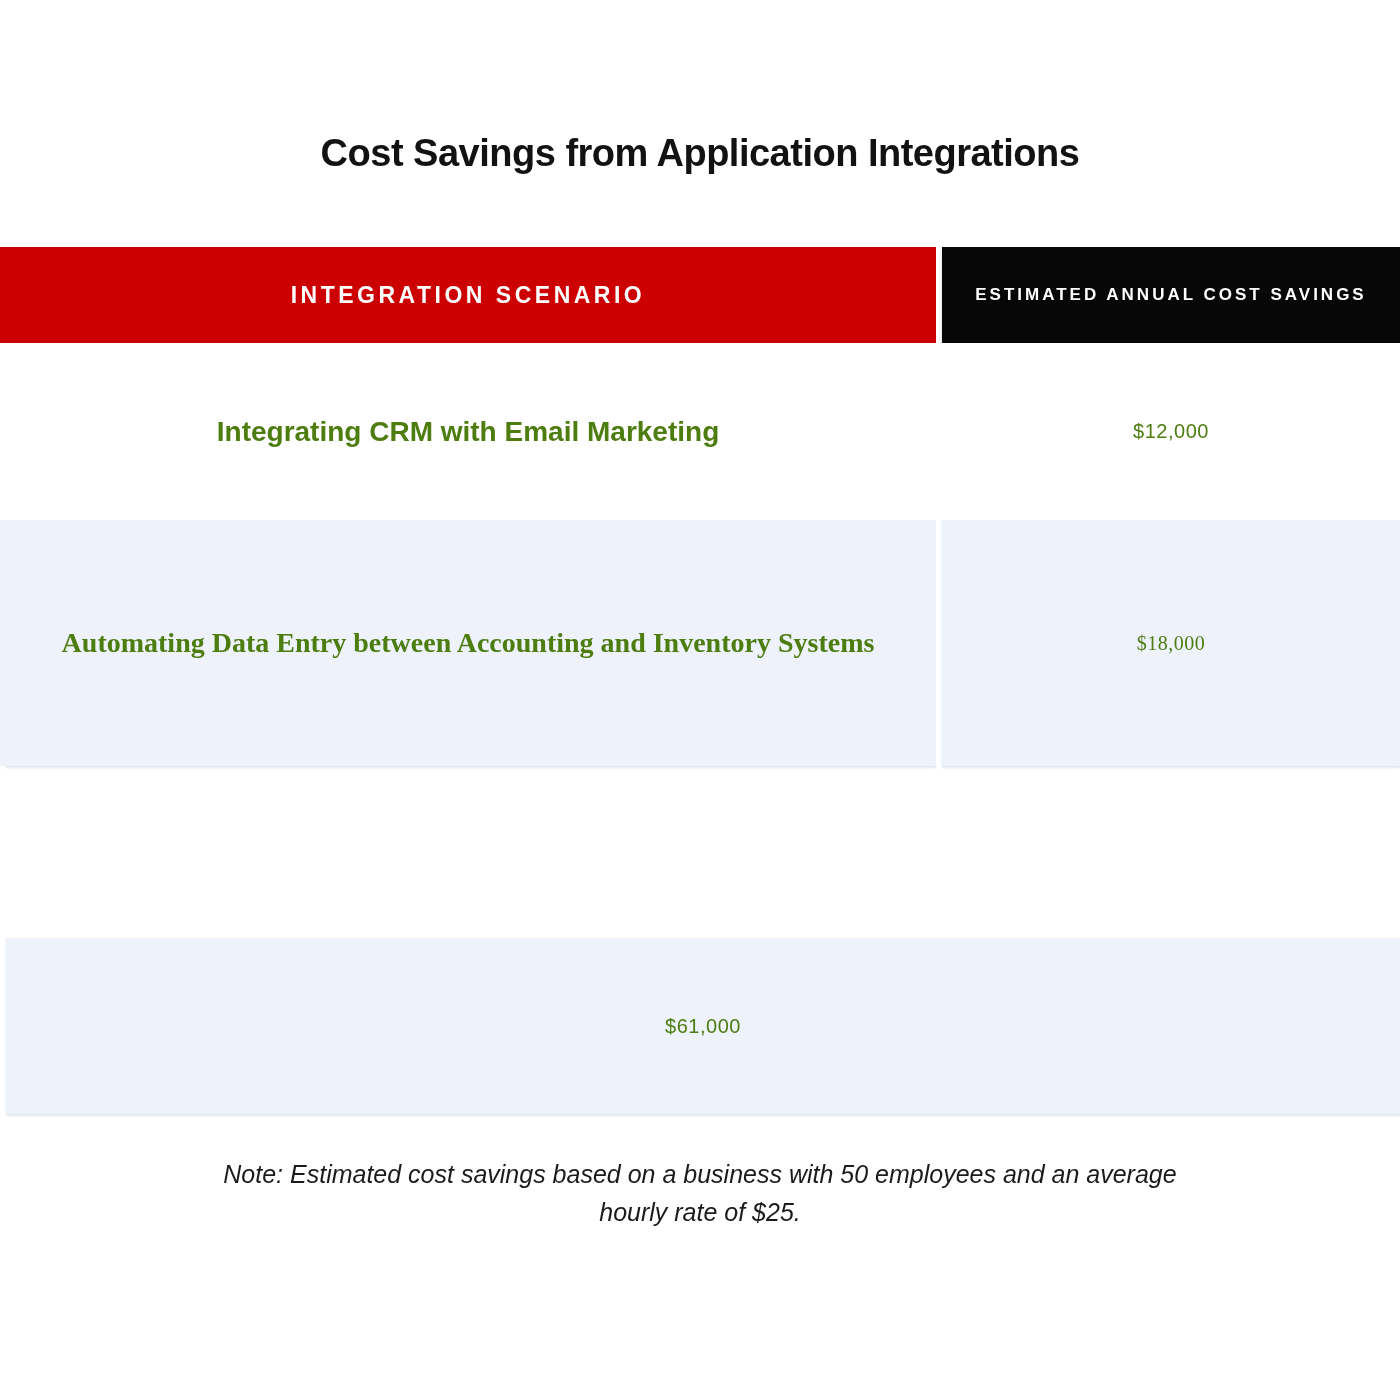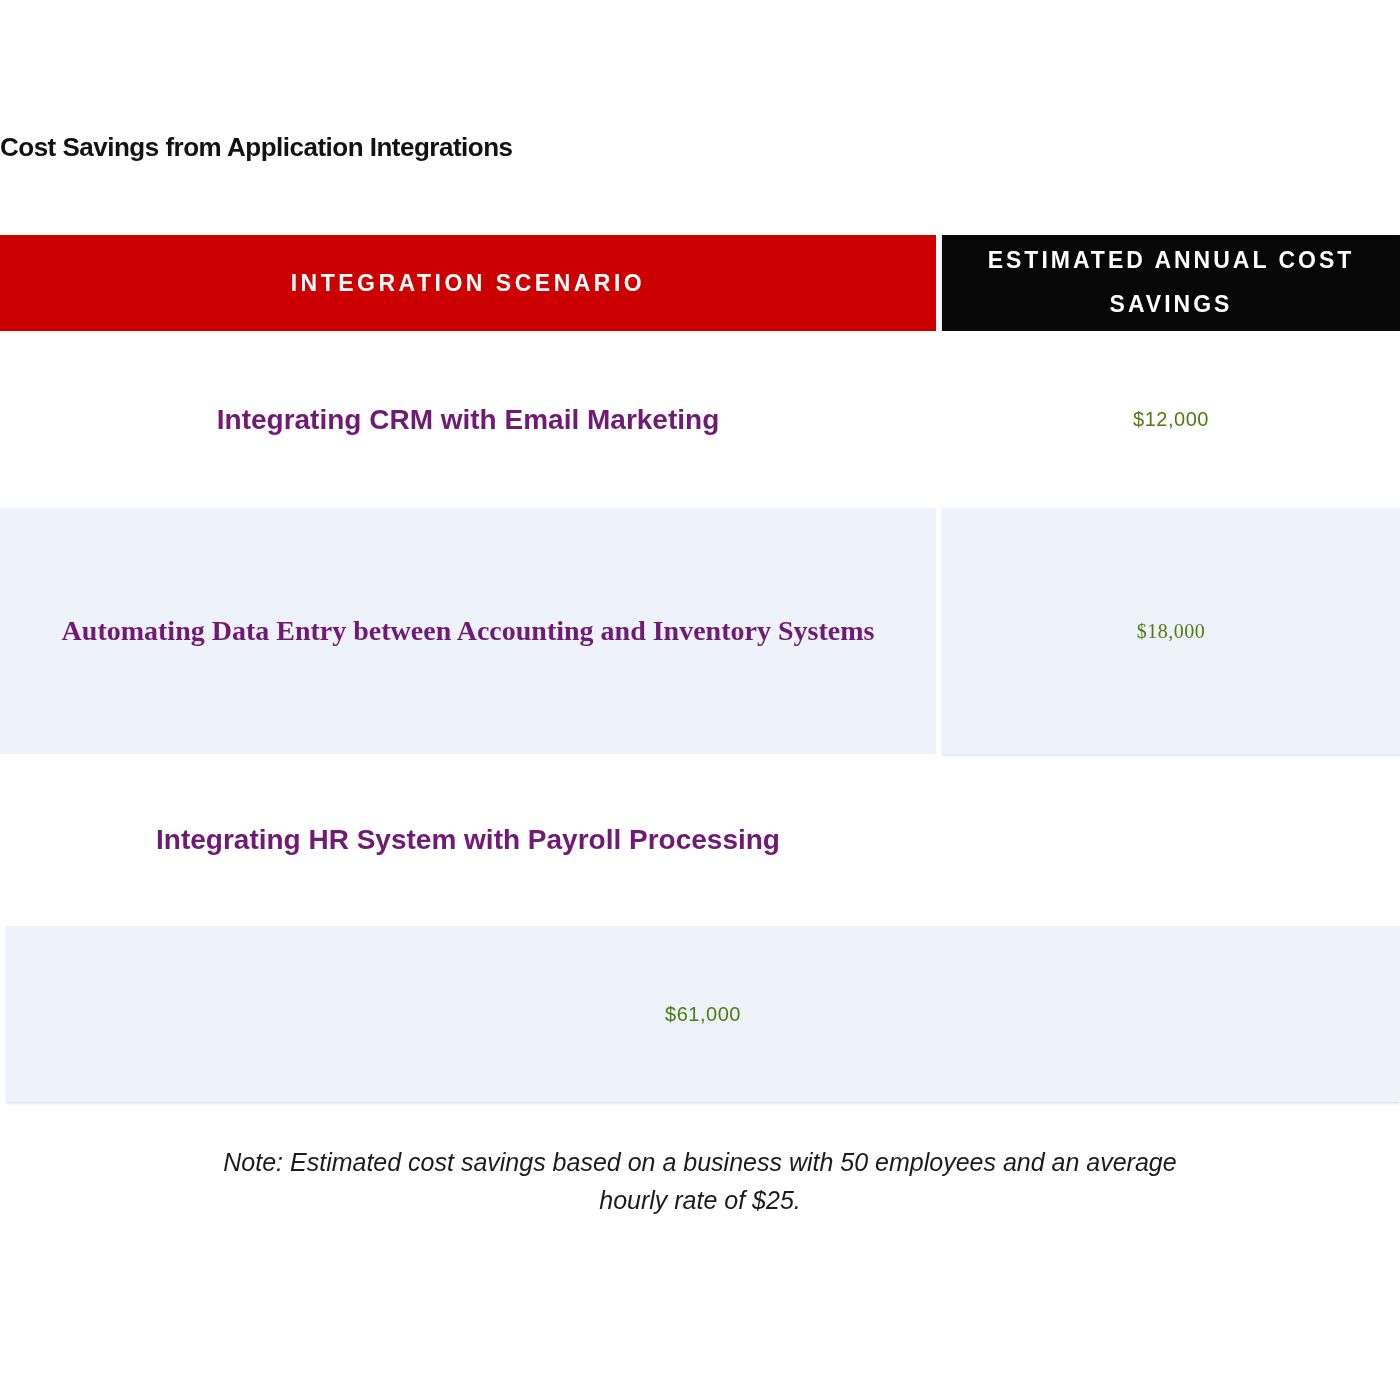--- a/index.html
+++ b/index.html
@@ -16,21 +16,22 @@
   body{
     font-family:"Liberation Sans", sans-serif;
     color:var(--text);
   }
   .page{
     position:relative;
     width:1400px;height:1400px;
   }
   .title{
     margin-top:132px;
-    font-size:26px;
+    text-align:center;
+    font-size:38px;
     font-weight:bold;
     letter-spacing:-0.5px;
     color:#121212;
   }
   .table{
     margin-top:72px;
     width:1400px;
   }
   .trow{
     display:flex;
@@ -65,30 +66,30 @@
     color:#fff;
     font-weight:bold;
     font-size:23px;
     letter-spacing:3.5px;
     box-shadow:0 3px 3px rgba(160,160,160,0.45);
   }
   .header-row .cell-right{
     background:var(--black);
     color:#fff;
     font-weight:bold;
-    font-size:23px;
+    font-size:17px;
     letter-spacing:3px;
     line-height:1.9;
     box-shadow:0 3px 3px rgba(160,160,160,0.45);
   }
   .data-row .cell-left{
     font-weight:bold;
     font-size:28px;
     line-height:1.7;
-    color:#701a75;
+    color:#4d7c0f;
   }
   .data-row .cell-right{
     font-weight:normal;
     font-size:20px;
     color:#4d7c0f;
     letter-spacing:0.5px;
   }
   .row-white .cell-left,.row-white .cell-right{background:var(--white);}
   .row-blue .cell-left,.row-blue .cell-right{
     background:var(--altblue);
@@ -129,21 +130,20 @@
       <div class="cell-right">$12,000</div>
     </div>
 
     <div class="trow data-row row-blue row-2">
       <div class="cell-left">Automating Data Entry between Accounting and Inventory Systems</div>
       <div class="cell-gap"></div>
       <div class="cell-right">$18,000</div>
     </div>
 
     <div class="trow data-row row-white row-3">
-      <div class="cell-left">Integrating HR System with Payroll Processing</div>
       <div class="cell-gap"></div>
     </div>
 
     <div class="trow data-row row-blue row-4">
       <div class="cell-gap"></div>
       <div class="cell-right">$61,000</div>
     </div>
 
   </div>
 

